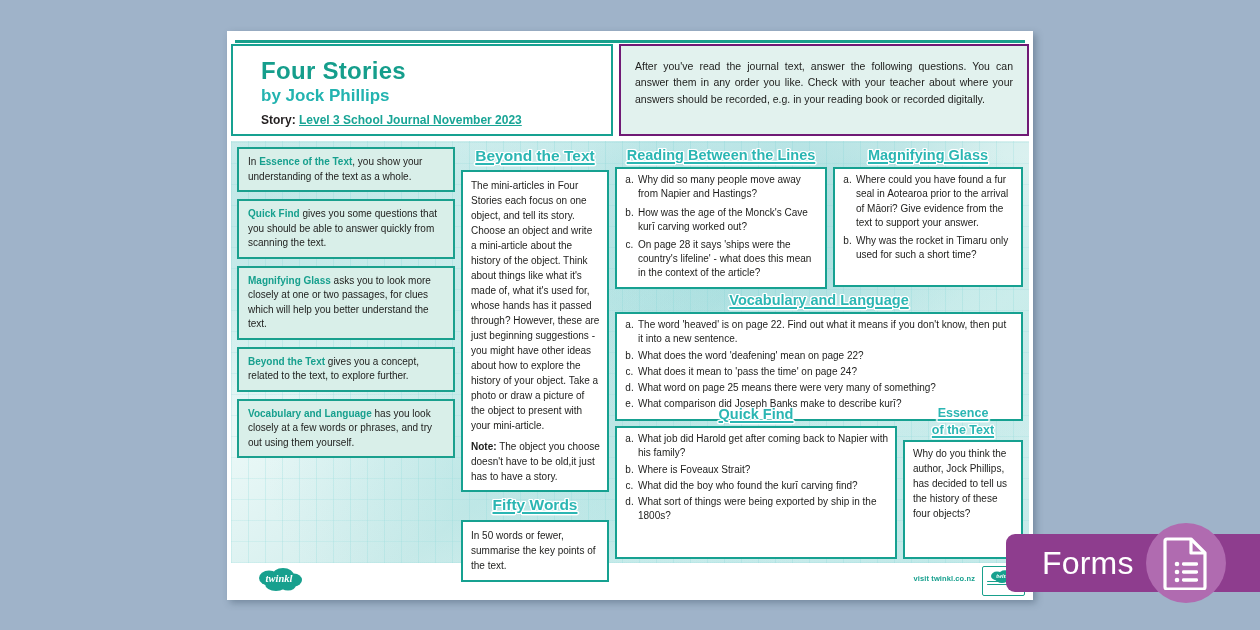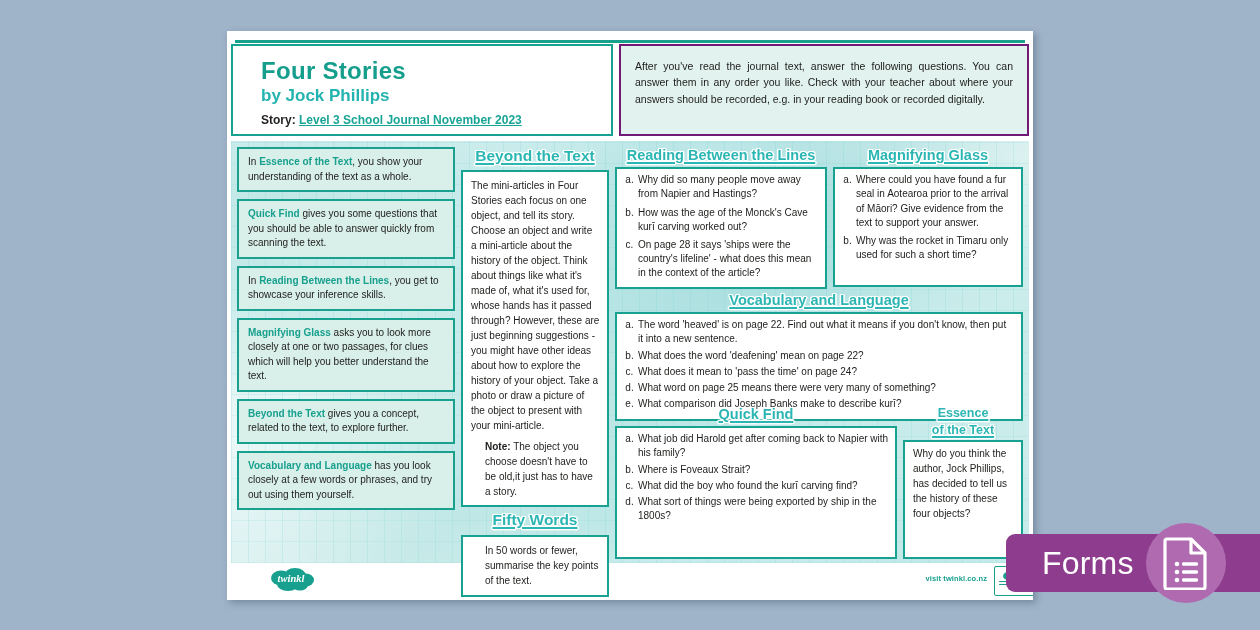--- a/index.html
+++ b/index.html
@@ -125,21 +125,21 @@
       1px -1px 0 #ffffff, -1px 1px 0 #ffffff;
   }
   .sec-head.s16 { font-size:15.5px; }
   .sec-head.s15 { font-size:14.5px; }
   .sec-head.s13 { font-size:12.5px; }
 
   .prose {
     font-size:10px; line-height:1.5; color:#1d1d1b;
   }
   .prose p { margin:0 0 6px 0; }
-  .prose p:last-child { margin-bottom:0;margin-left:14px; }
+  .prose p:last-child { margin-bottom:0; }
   .prose b { font-weight:bold; }
 
   .box-beyond { flex:1; padding:6px 7px 6px 8px; }
   .box-fifty  { padding:6px 7px 7px 8px; }
 
   
   .col-right { flex:1; display:flex; flex-direction:column; gap:5px; }
   .row-top { display:flex; gap:6px; height:140px; }
   .box-rbtl { width:212px; padding:4px 6px 6px 4px; }
   .box-mag  { flex:1; padding:4px 6px 6px 4px; }
@@ -165,21 +165,21 @@
     font-weight:normal;
   }
   ol.qlist .txt { flex:1; }
 
   ol.qlist.tight > li { margin-bottom:2px; }
 
   .essence-text { font-size:10px; line-height:1.5; color:#1d1d1b; }
 
   
   .footer {
-    position:absolute; left:20px; bottom:0; width:798px; height:37px;
+    position:absolute; left:8px; bottom:0; width:798px; height:37px;
     background:#ffffff;
   }
   .logo-cloud {
     position:absolute; left:22px; top:5px;
     width:46px; height:25px;
   }
   .logo-cloud svg { display:block; }
   .visit {
     position:absolute; right:58px; top:11px;
     font-size:7.5px; font-weight:bold; color:#17a08e;
@@ -260,23 +260,20 @@
 
         <div class="info-box">
           <span>In </span><span class="kw">Essence of the Text</span><span>, you show your understanding of the text as a whole.</span>
         </div>
 
 
         <div class="info-box">
           <span></span><span class="kw">Quick Find</span><span> gives you some questions that you should be able to answer quickly from scanning the text.</span>
         </div>
 
-        <div class="info-box">
-          <span>In </span><span class="kw">Reading Between the Lines</span><span>, you get to showcase your inference skills.</span>
-        </div>
 
         <div class="info-box">
           <span></span><span class="kw">Magnifying Glass</span><span> asks you to look more closely at one or two passages, for clues which will help you better understand the text.</span>
         </div>
 
         <div class="info-box">
           <span></span><span class="kw">Beyond the Text</span><span> gives you a concept, related to the text, to explore further.</span>
         </div>
 
         <div class="info-box">

